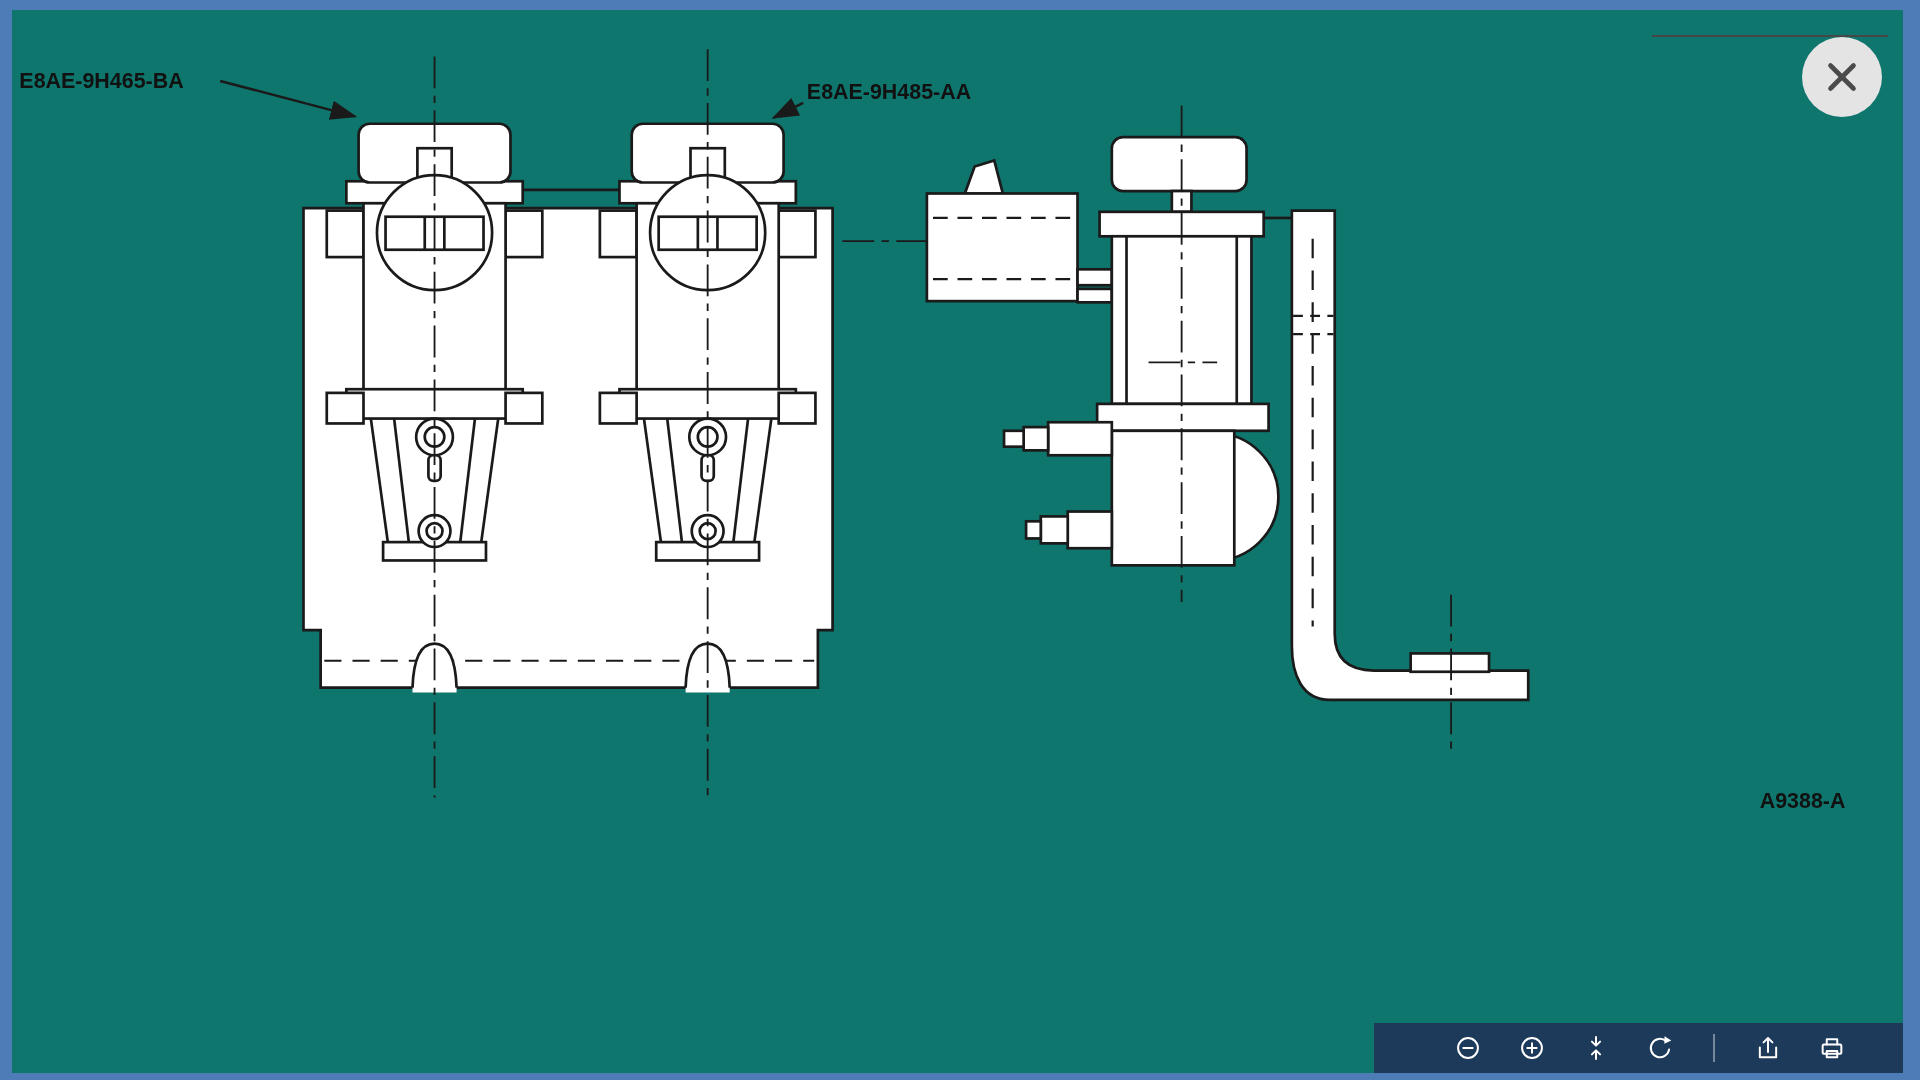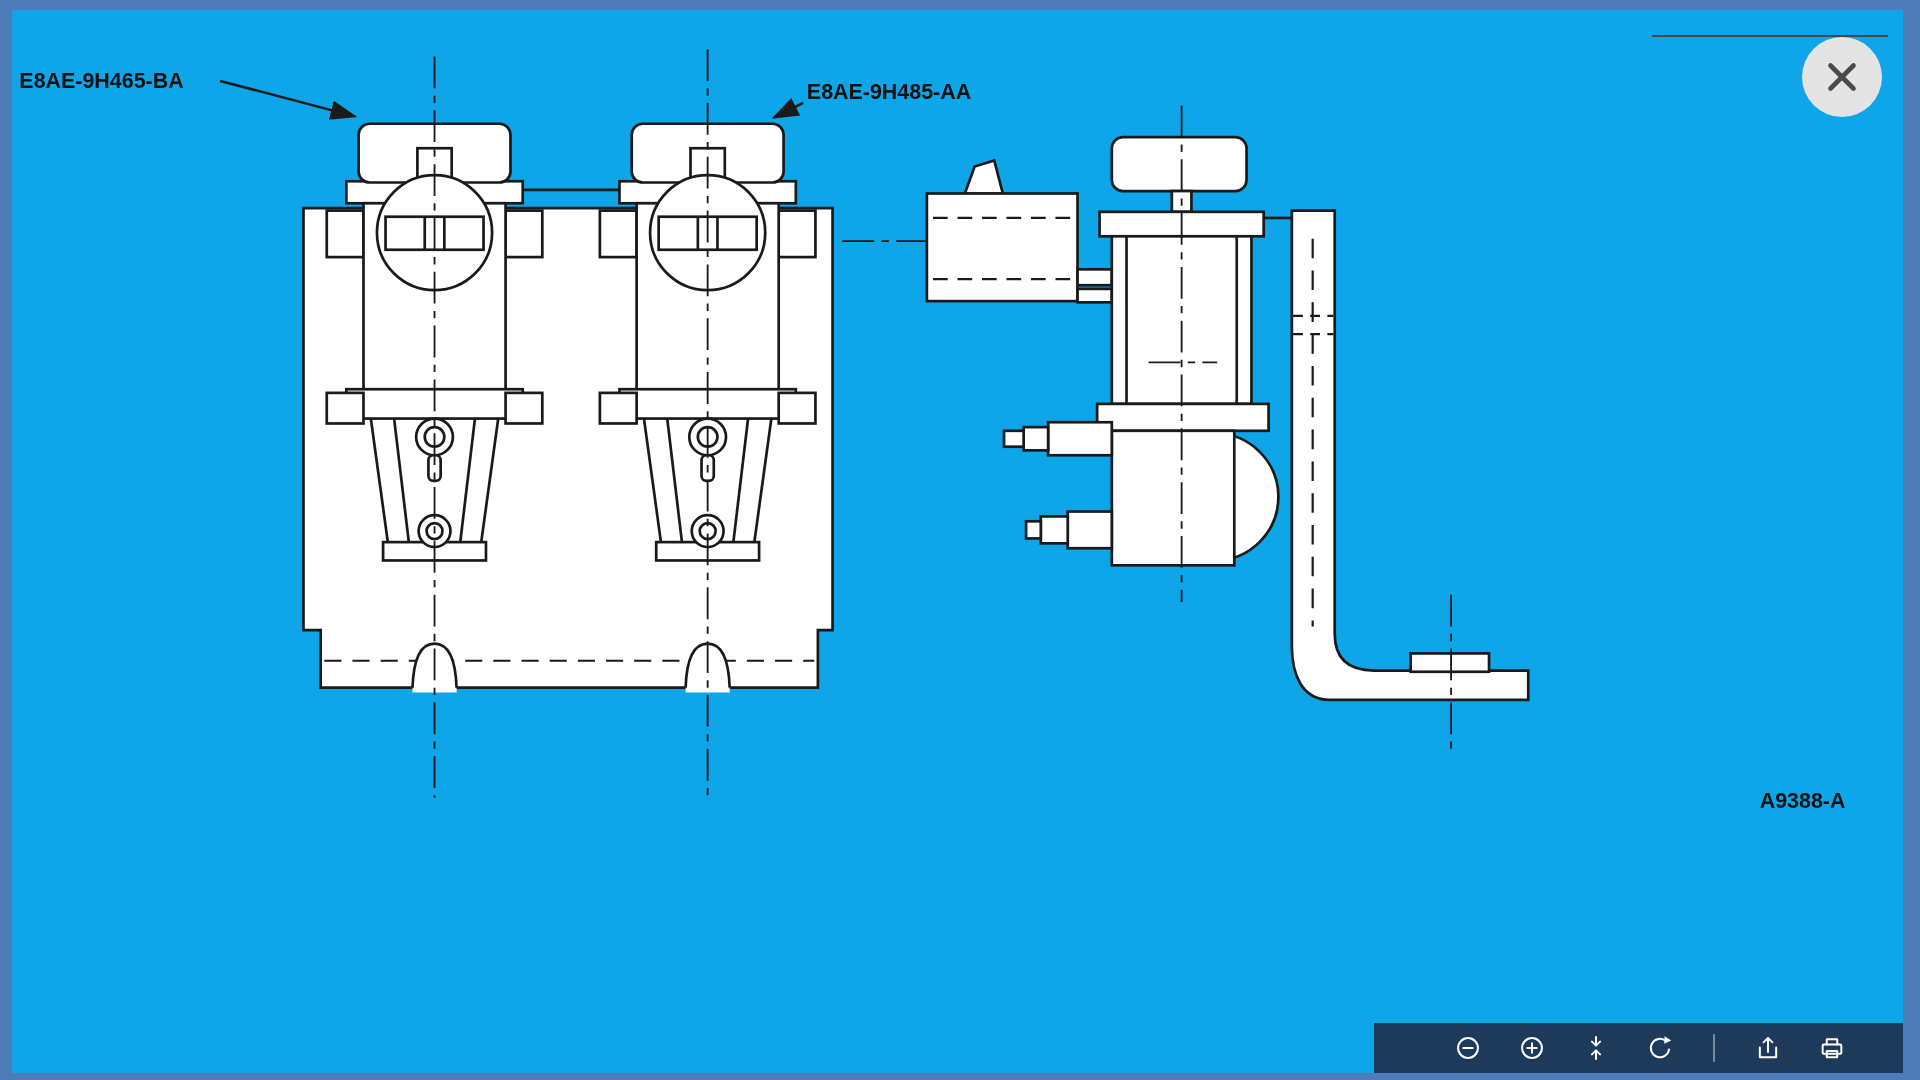--- a/index.html
+++ b/index.html
@@ -5,21 +5,21 @@
   * { margin:0; padding:0; box-sizing:border-box; }
   html, body { width:1920px; height:1080px; overflow:hidden; }
   body {
     background:#4d7cb7;
     font-family:"Liberation Sans", sans-serif;
     position:relative;
   }
   .canvas {
     position:absolute;
     left:12px; top:10px; right:17px; bottom:7px;
-    background:#0ea5e9;
+    background:#0f766e;
   }
   .diagram-svg {
     position:absolute; inset:0;
     width:100%; height:100%;
     display:block;
   }
   .top-line {
     position:absolute;
     left:1640px; top:25px;
     width:236px; height:2px;

